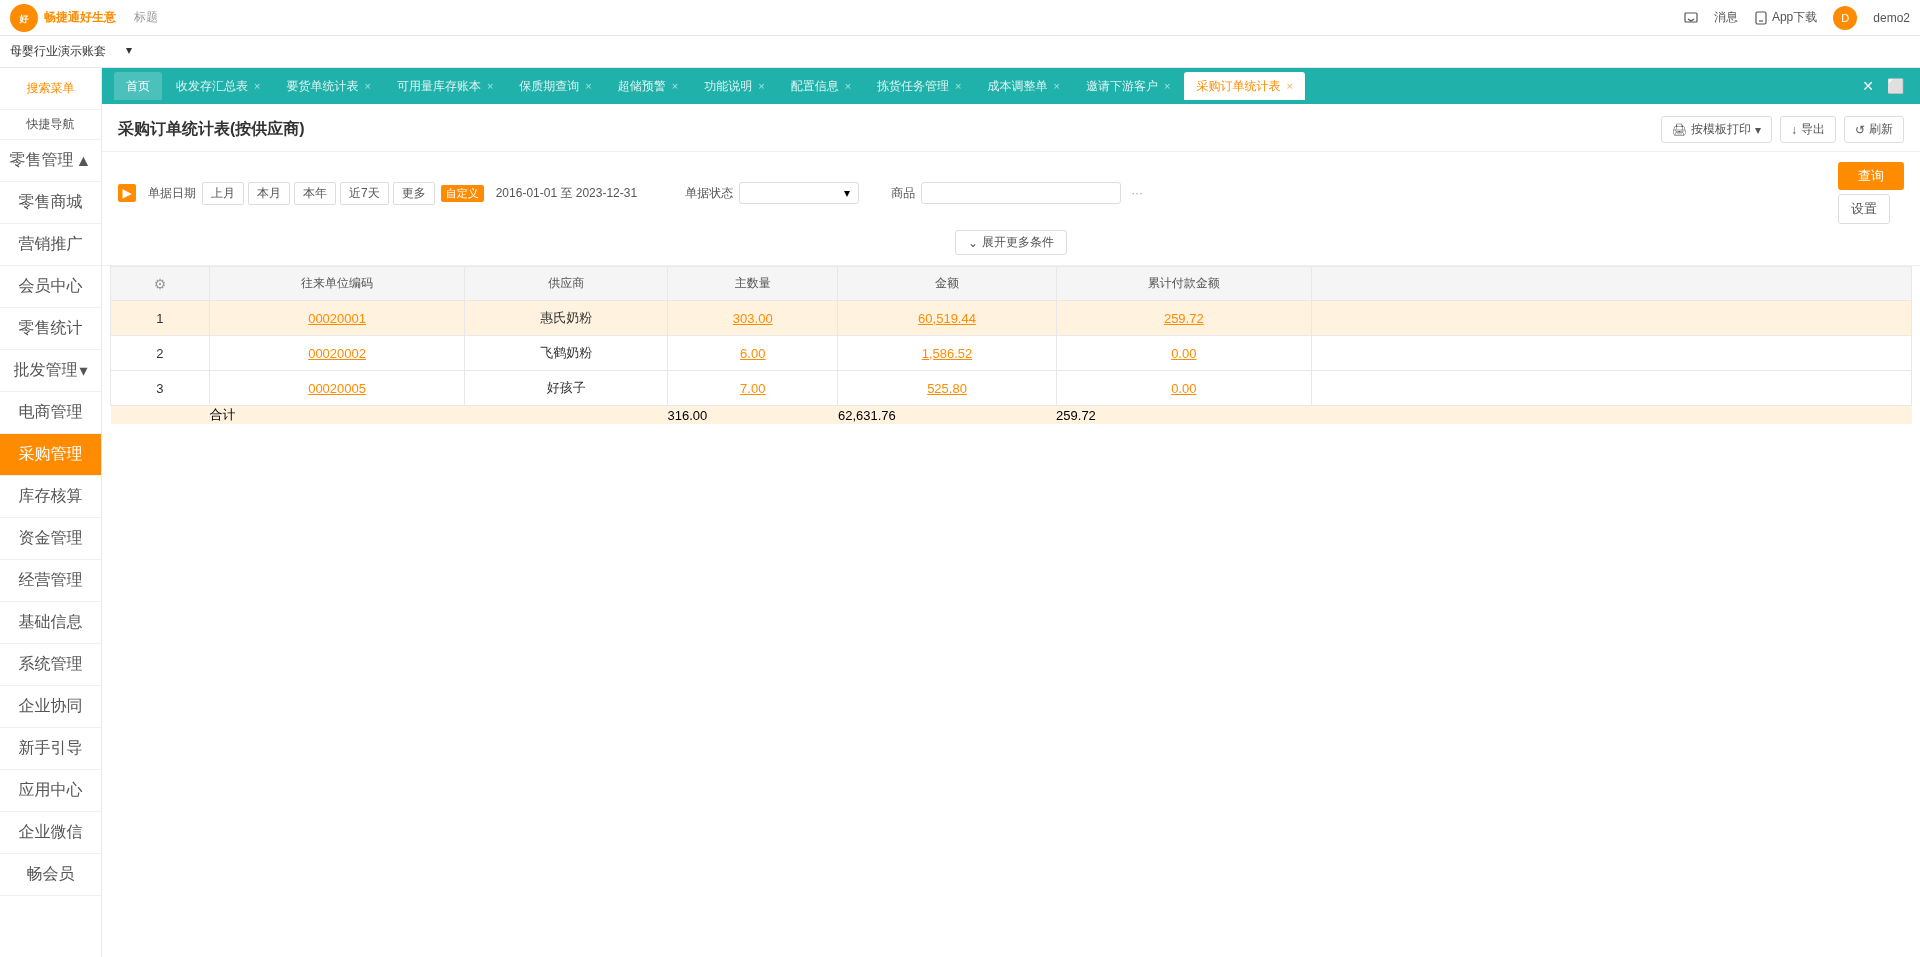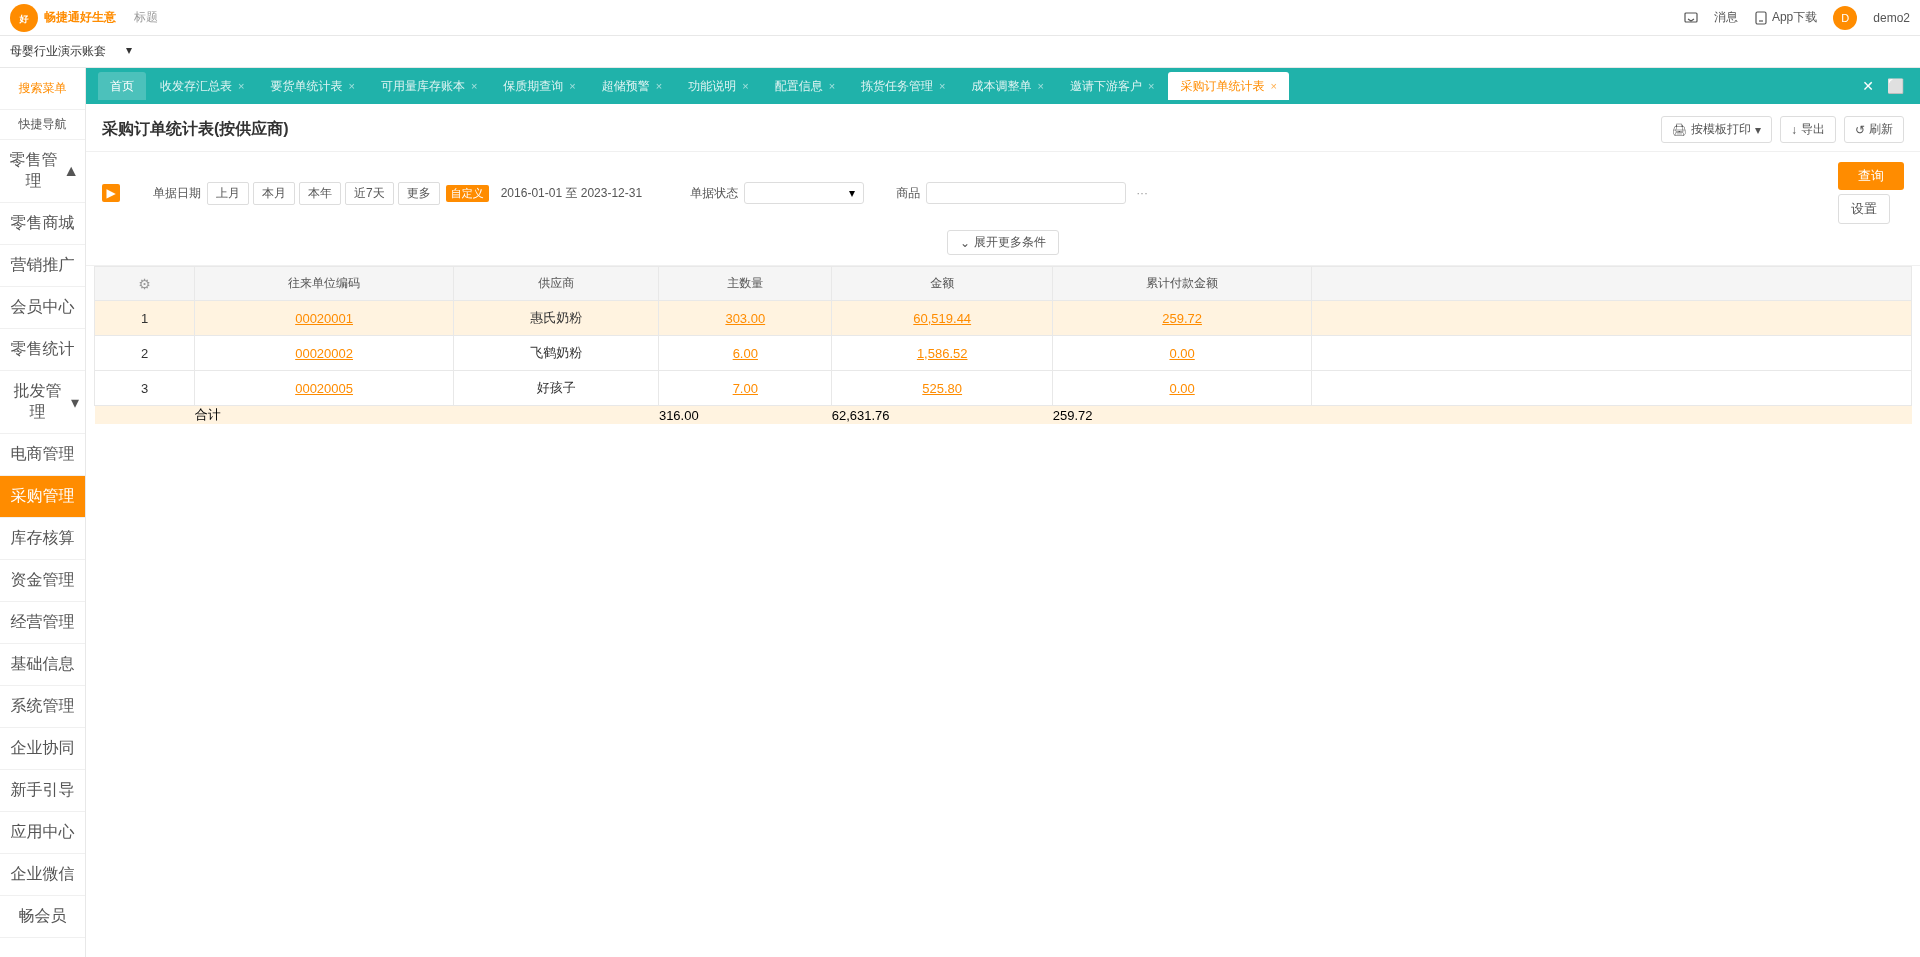--- a/index.html
+++ b/index.html
@@ -20,21 +20,21 @@
 
     
     .workspace-bar { height: 32px; background: #fff; border-bottom: 1px solid #e8e8e8; display: flex; align-items: center; padding: 0 10px; }
     .workspace-selector { display: flex; gap: 20px; font-size: 12px; color: #333; cursor: pointer; }
     .workspace-selector span { font-size: 12px; }
 
     
     .main-layout { display: flex; flex: 1; overflow: hidden; }
 
     
-    .sidebar { width: 86px; background: #fff; border-right: 1px solid #e8e8e8; display: flex; flex-direction: column; overflow-y: auto; }
+    .sidebar { width: 102px; background: #fff; border-right: 1px solid #e8e8e8; display: flex; flex-direction: column; overflow-y: auto; }
     .sidebar-search { padding: 8px 6px; border-bottom: 1px solid #f0f0f0; }
     .sidebar-search-btn { width: 100%; background: none; border: none; color: #ff8c00; font-size: 12px; cursor: pointer; text-align: center; padding: 4px; }
     .sidebar-nav-btn { width: 100%; background: none; border: none; color: #555; font-size: 12px; cursor: pointer; text-align: center; padding: 6px 4px; border-bottom: 1px solid #f0f0f0; }
     .sidebar-item { padding: 10px 6px; text-align: center; font-size: 16px; color: #555; cursor: pointer; border-bottom: 1px solid #f0f0f0; }
     .sidebar-item.active { background: #ff8c00; color: #fff; }
     .sidebar-item-with-arrow { display: flex; align-items: center; justify-content: center; gap: 2px; }
 
     
     .content-area { flex: 1; display: flex; flex-direction: column; overflow: hidden; }
 
@@ -55,21 +55,21 @@
     .page-header { padding: 12px 16px 8px; display: flex; align-items: center; justify-content: space-between; border-bottom: 1px solid #f0f0f0; }
     .page-title { font-size: 16px; font-weight: bold; color: #333; }
     .page-header-actions { display: flex; gap: 8px; align-items: center; }
     .btn-print { display: flex; align-items: center; gap: 4px; padding: 4px 10px; border: 1px solid #ddd; background: #fff; font-size: 12px; cursor: pointer; border-radius: 3px; color: #555; }
     .btn-export { display: flex; align-items: center; gap: 4px; padding: 4px 10px; border: 1px solid #ddd; background: #fff; font-size: 12px; cursor: pointer; border-radius: 3px; color: #555; }
     .btn-refresh { display: flex; align-items: center; gap: 4px; padding: 4px 10px; border: 1px solid #ddd; background: #fff; font-size: 12px; cursor: pointer; border-radius: 3px; color: #555; }
 
     
     .filter-bar { padding: 10px 16px; border-bottom: 1px solid #f0f0f0; background: #fff; }
     .filter-row { display: flex; align-items: center; gap: 12px; flex-wrap: wrap; }
-    .filter-item { display: flex; align-items: center; gap: 6px; margin-left: 21px; }
+    .filter-item { display: flex; align-items: center; gap: 6px; }
     .filter-label { font-size: 12px; color: #555; white-space: nowrap; }
     .filter-date-btns { display: flex; gap: 4px; }
     .filter-date-btn { padding: 2px 8px; font-size: 12px; border: 1px solid #ddd; background: #fff; cursor: pointer; border-radius: 2px; color: #555; }
     .filter-date-range { display: flex; align-items: center; gap: 4px; font-size: 12px; color: #555; }
     .custom-tag { background: #ff8c00; color: #fff; font-size: 11px; padding: 1px 5px; border-radius: 2px; }
     .filter-select { border: 1px solid #ddd; padding: 3px 8px; font-size: 12px; border-radius: 3px; min-width: 120px; background: #fff; cursor: pointer; display: flex; align-items: center; justify-content: space-between; gap: 40px; }
     .filter-input { border: 1px solid #ddd; padding: 3px 8px; font-size: 12px; border-radius: 3px; min-width: 120px; }
     .filter-ellipsis { color: #999; font-size: 12px; cursor: pointer; padding: 0 4px; }
     .expand-more { display: flex; align-items: center; justify-content: center; margin: 6px 0 0; }
     .expand-more-btn { display: flex; align-items: center; gap: 4px; padding: 3px 12px; border: 1px solid #ddd; background: #fff; font-size: 12px; cursor: pointer; border-radius: 3px; color: #555; }

